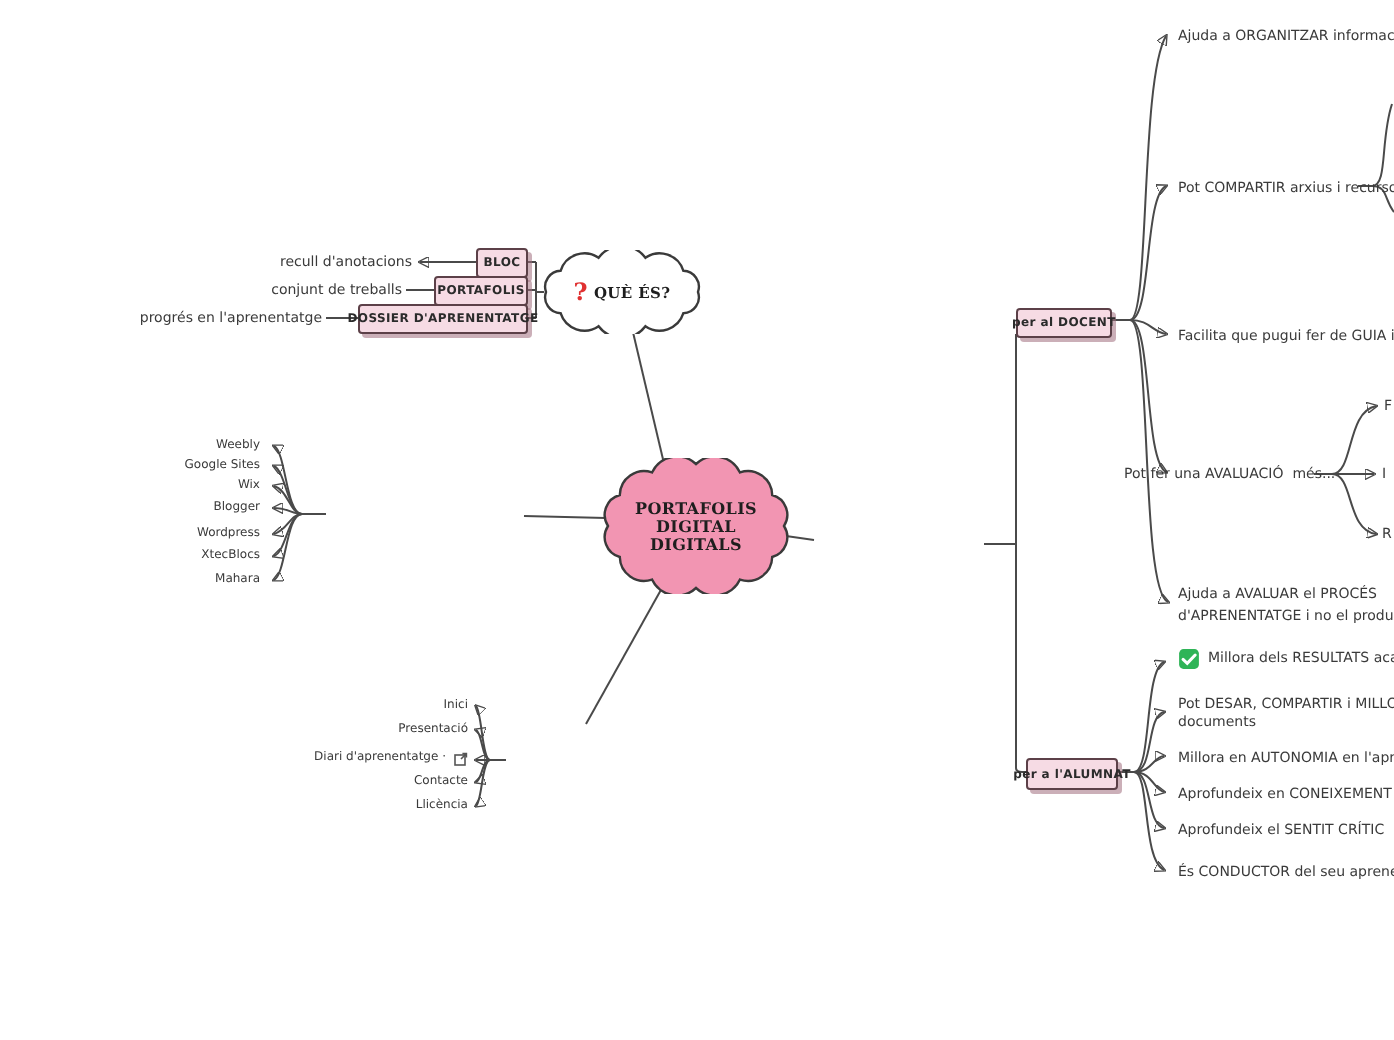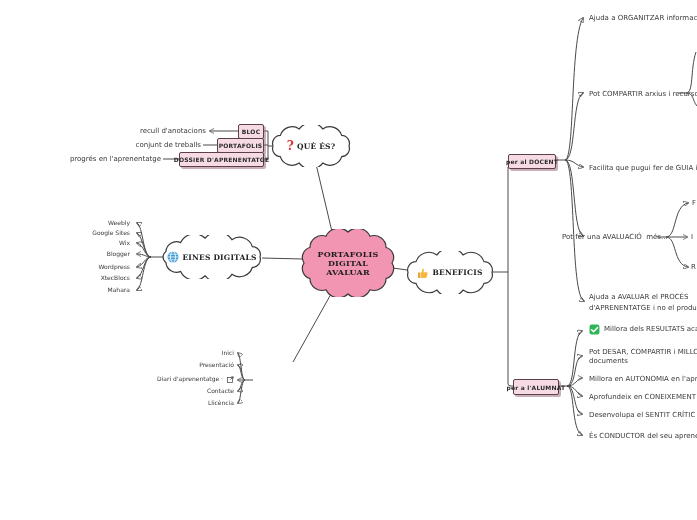--- a/index.html
+++ b/index.html
@@ -101,57 +101,40 @@
     </g>
   </svg>
 
   <div class="cloud-node" style="left:301px;top:229px;width:94px;height:68px;">
       <svg class="cloud-bg" width="94" height="68">
         <path d="M91.0,34.0 A 10.3,10.3 0 0 1 85.1,49.5 A 12.2,12.2 0 0 1 69.0,60.8 A 13.9,13.9 0 0 1 47.0,65.0 A 13.9,13.9 0 0 1 25.0,60.8 A 12.2,12.2 0 0 1 8.9,49.5 A 10.3,10.3 0 0 1 3.0,34.0 A 10.3,10.3 0 0 1 8.9,18.5 A 12.2,12.2 0 0 1 25.0,7.2 A 13.9,13.9 0 0 1 47.0,3.0 A 13.9,13.9 0 0 1 69.0,7.2 A 12.2,12.2 0 0 1 85.1,18.5 A 10.3,10.3 0 0 1 91.0,34.0 Z" fill="#f295b2" stroke="#3a3a3a" stroke-width="1.2"></path>
       </svg>
     <div class="cloud-label center-label">
       <span>PORTAFOLIS</span>
       <span>DIGITAL</span>
-      <span>AVALUAR</span>
+      <span>DIGITALS</span>
     </div>
   </div>
 
   <div class="cloud-node" style="left:270px;top:125px;width:82px;height:42px;">
       <svg class="cloud-bg" width="82" height="42">
         <path d="M79.0,21.0 A 8.0,8.0 0 0 1 71.7,31.6 A 12.5,12.5 0 0 1 52.7,38.1 A 14.6,14.6 0 0 1 29.3,38.1 A 12.5,12.5 0 0 1 10.3,31.6 A 8.0,8.0 0 0 1 3.0,21.0 A 8.0,8.0 0 0 1 10.3,10.4 A 12.5,12.5 0 0 1 29.3,3.9 A 14.6,14.6 0 0 1 52.7,3.9 A 12.5,12.5 0 0 1 71.7,10.4 A 8.0,8.0 0 0 1 79.0,21.0 Z" fill="#ffffff" stroke="#3a3a3a" stroke-width="1.2"></path>
       </svg>
     <div class="cloud-label">
       <span class="qmark ico">?</span>
       <span>QUÈ ÉS?</span>
     </div>
   </div>
   <div class="pbox" style="left:238px;top:124px;width:24px;height:13px;">BLOC</div>
   <div class="pbox" style="left:217px;top:138px;width:45px;height:13px;">PORTAFOLIS</div>
   <div class="pbox" style="left:179px;top:152px;width:83px;height:13px;">DOSSIER D'APRENENTATGE</div>
   <div class="note ra" style="right:491px;top:127px;">recull d'anotacions</div>
   <div class="note ra" style="right:496px;top:141px;padding-left:13px;">conjunt de treballs</div>
   <div class="note ra" style="right:536px;top:155px;">progrés en l'aprenentatge</div>
 
-  <div class="cloud-node" style="left:161px;top:235px;width:102px;height:44px;">
-      <svg class="cloud-bg" width="102" height="44">
-        <path d="M99.0,22.0 A 7.9,7.9 0 0 1 91.4,32.3 A 13.4,13.4 0 0 1 70.9,39.3 A 16.6,16.6 0 0 1 44.2,40.8 A 15.5,15.5 0 0 1 19.6,36.4 A 10.6,10.6 0 0 1 4.9,27.4 A 6.6,6.6 0 0 1 4.9,16.6 A 10.6,10.6 0 0 1 19.6,7.6 A 15.5,15.5 0 0 1 44.2,3.2 A 16.6,16.6 0 0 1 70.9,4.7 A 13.4,13.4 0 0 1 91.4,11.7 A 7.9,7.9 0 0 1 99.0,22.0 Z" fill="#ffffff" stroke="#3a3a3a" stroke-width="1.2"></path>
-      </svg>
-    <div class="cloud-label">
-      <span class="ico">
-        <svg width="12" height="12" viewBox="0 0 12 12">
-            <circle cx="6" cy="6" r="5.5" fill="#3d9bd4"></circle>
-            <ellipse cx="6" cy="6" rx="2.5" ry="5.5" fill="none" stroke="#fff" stroke-width="0.8"></ellipse>
-            <line x1="0.5" y1="6" x2="11.5" y2="6" stroke="#fff" stroke-width="0.8"></line>
-            <line x1="1.2" y1="3.2" x2="10.8" y2="3.2" stroke="#fff" stroke-width="0.7"></line>
-            <line x1="1.2" y1="8.8" x2="10.8" y2="8.8" stroke="#fff" stroke-width="0.7"></line>
-          </svg>
-      </span>
-      <span>EINES DIGITALS</span>
-    </div>
-  </div>
   <div class="item-l" style="right:567px;top:219px;">Weebly</div>
   <div class="item-l" style="right:567px;top:229px;">Google Sites</div>
   <div class="item-l" style="right:567px;top:239px;">Wix</div>
   <div class="item-l" style="right:567px;top:250px;">Blogger</div>
   <div class="item-l" style="right:567px;top:263px;">Wordpress</div>
   <div class="item-l" style="right:567px;top:274px;">XtecBlocs</div>
   <div class="item-l" style="right:567px;top:286px;">Mahara</div>
 
   <div class="item-l" style="right:463px;top:349px;">Inici</div>
   <div class="item-l" style="right:463px;top:361px;">Presentació</div>
@@ -160,34 +143,20 @@
     <span class="ico">
       <svg width="7" height="7" viewBox="0 0 7 7">
           <rect x="0.5" y="1.5" width="5" height="5" fill="none" stroke="#555" stroke-width="0.8"></rect>
           <path d="M3.5,3.5 L6.2,0.8 M4.2,0.8 h2 v2" stroke="#555" stroke-width="0.8" fill="none"></path>
         </svg>
     </span>
   </div>
   <div class="item-l" style="right:463px;top:387px;">Contacte</div>
   <div class="item-l" style="right:463px;top:399px;">Llicència</div>
 
-  <div class="cloud-node" style="left:405px;top:251px;width:90px;height:43px;">
-      <svg class="cloud-bg" width="90" height="43">
-        <path d="M87.0,21.5 A 8.4,8.4 0 0 1 79.0,32.4 A 13.7,13.7 0 0 1 58.0,39.1 A 16.1,16.1 0 0 1 32.0,39.1 A 13.7,13.7 0 0 1 11.0,32.4 A 8.4,8.4 0 0 1 3.0,21.5 A 8.4,8.4 0 0 1 11.0,10.6 A 13.7,13.7 0 0 1 32.0,3.9 A 16.1,16.1 0 0 1 58.0,3.9 A 13.7,13.7 0 0 1 79.0,10.6 A 8.4,8.4 0 0 1 87.0,21.5 Z" fill="#ffffff" stroke="#3a3a3a" stroke-width="1.2"></path>
-      </svg>
-    <div class="cloud-label">
-      <span class="ico">
-        <svg width="12" height="12" viewBox="0 0 12 12">
-            <path d="M1,5.5 h2 v5.5 h-2 z" fill="#e8a33d"></path>
-            <path d="M3.5,11 V5.8 C4.6,5.2 5.2,4 5.4,2.4 C5.5,1.4 7,1.5 7,2.8 C7,3.7 6.7,4.6 6.4,5.2 L9.9,5.2 C10.9,5.2 10.9,6.6 10,6.7 C10.8,6.9 10.7,8.2 9.8,8.3 C10.4,8.6 10.2,9.7 9.4,9.8 C9.8,10.1 9.5,11 8.8,11 Z" fill="#f6b73c"></path>
-          </svg>
-      </span>
-      <span>BENEFICIS</span>
-    </div>
-  </div>
 
   <div class="pbox" style="left:508px;top:154px;width:46px;height:13px;">per al DOCENT</div>
   <div class="pbox" style="left:513px;top:379px;width:44px;height:14px;">per a l'ALUMNAT</div>
 
   <div class="item-r" style="left:589px;top:13px;">Ajuda a ORGANITZAR informació</div>
   <div class="item-r" style="left:589px;top:89px;">Pot COMPARTIR arxius i recursos</div>
   <div class="item-r" style="left:589px;top:163px;">Facilita que pugui fer de GUIA i ORIEN</div>
   <div class="item-r" style="left:562px;top:232px;">Pot fer una AVALUACIÓ  més...</div>
   <div class="item-r" style="left:589px;top:292px;">Ajuda a AVALUAR el PROCÉS
 d'APRENENTATGE i no el producte final</div>
@@ -201,16 +170,16 @@
           <rect x="0.5" y="0.5" width="9" height="9" rx="2" fill="#2fb457"></rect>
           <path d="M2.3,5.2 L4.2,7 L7.8,3.2" stroke="#fff" stroke-width="1.4" fill="none" stroke-linecap="round"></path>
         </svg>
     </span>
     <span>Millora dels RESULTATS acadèm</span>
   </div>
   <div class="item-r" style="left:589px;top:348px;line-height:9px;">Pot DESAR, COMPARTIR i MILLORAR
 documents</div>
   <div class="item-r" style="left:589px;top:374px;">Millora en AUTONOMIA en l'aprenent</div>
   <div class="item-r" style="left:589px;top:392px;">Aprofundeix en CONEIXEMENT</div>
-  <div class="item-r" style="left:589px;top:410px;">Desenvolupa el SENTIT CRÍTIC</div>
+  <div class="item-r" style="left:589px;top:410px;">Aprofundeix el SENTIT CRÍTIC</div>
   <div class="item-r" style="left:589px;top:431px;">És CONDUCTOR del seu aprenentatge</div>
 
 </div>
 
 </body></html>

